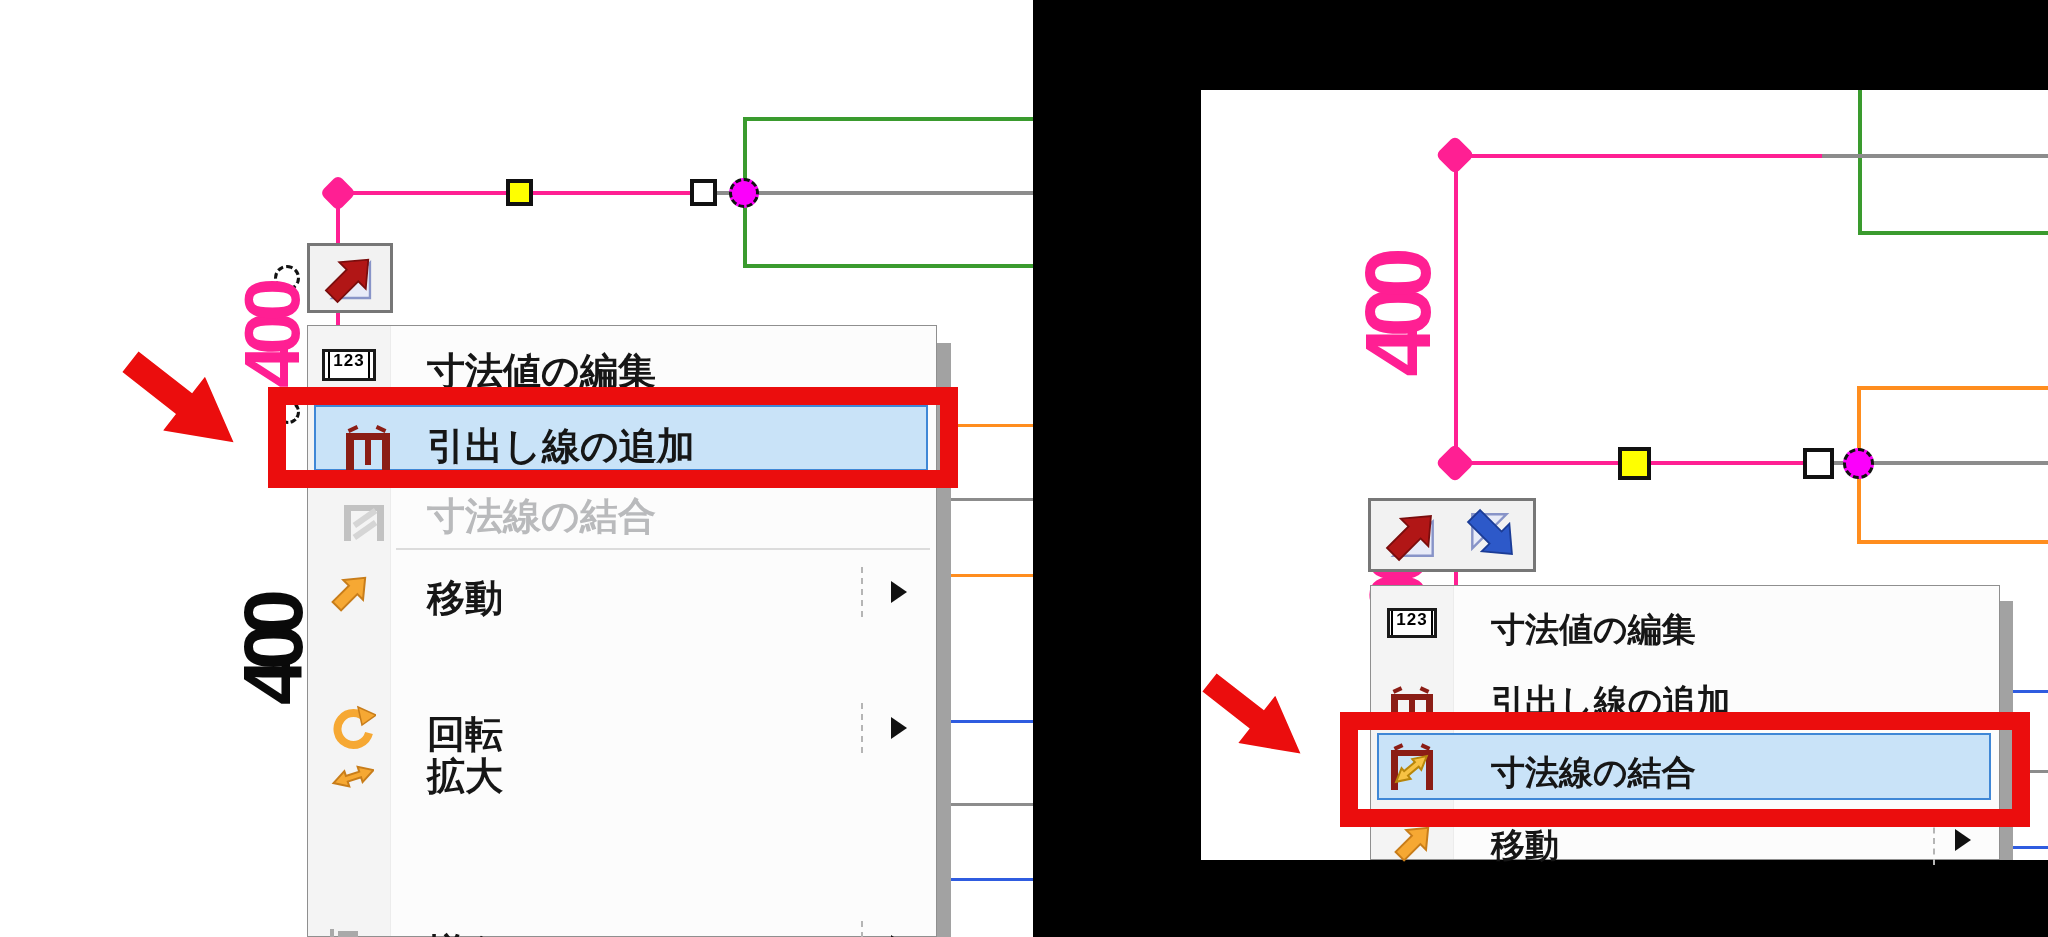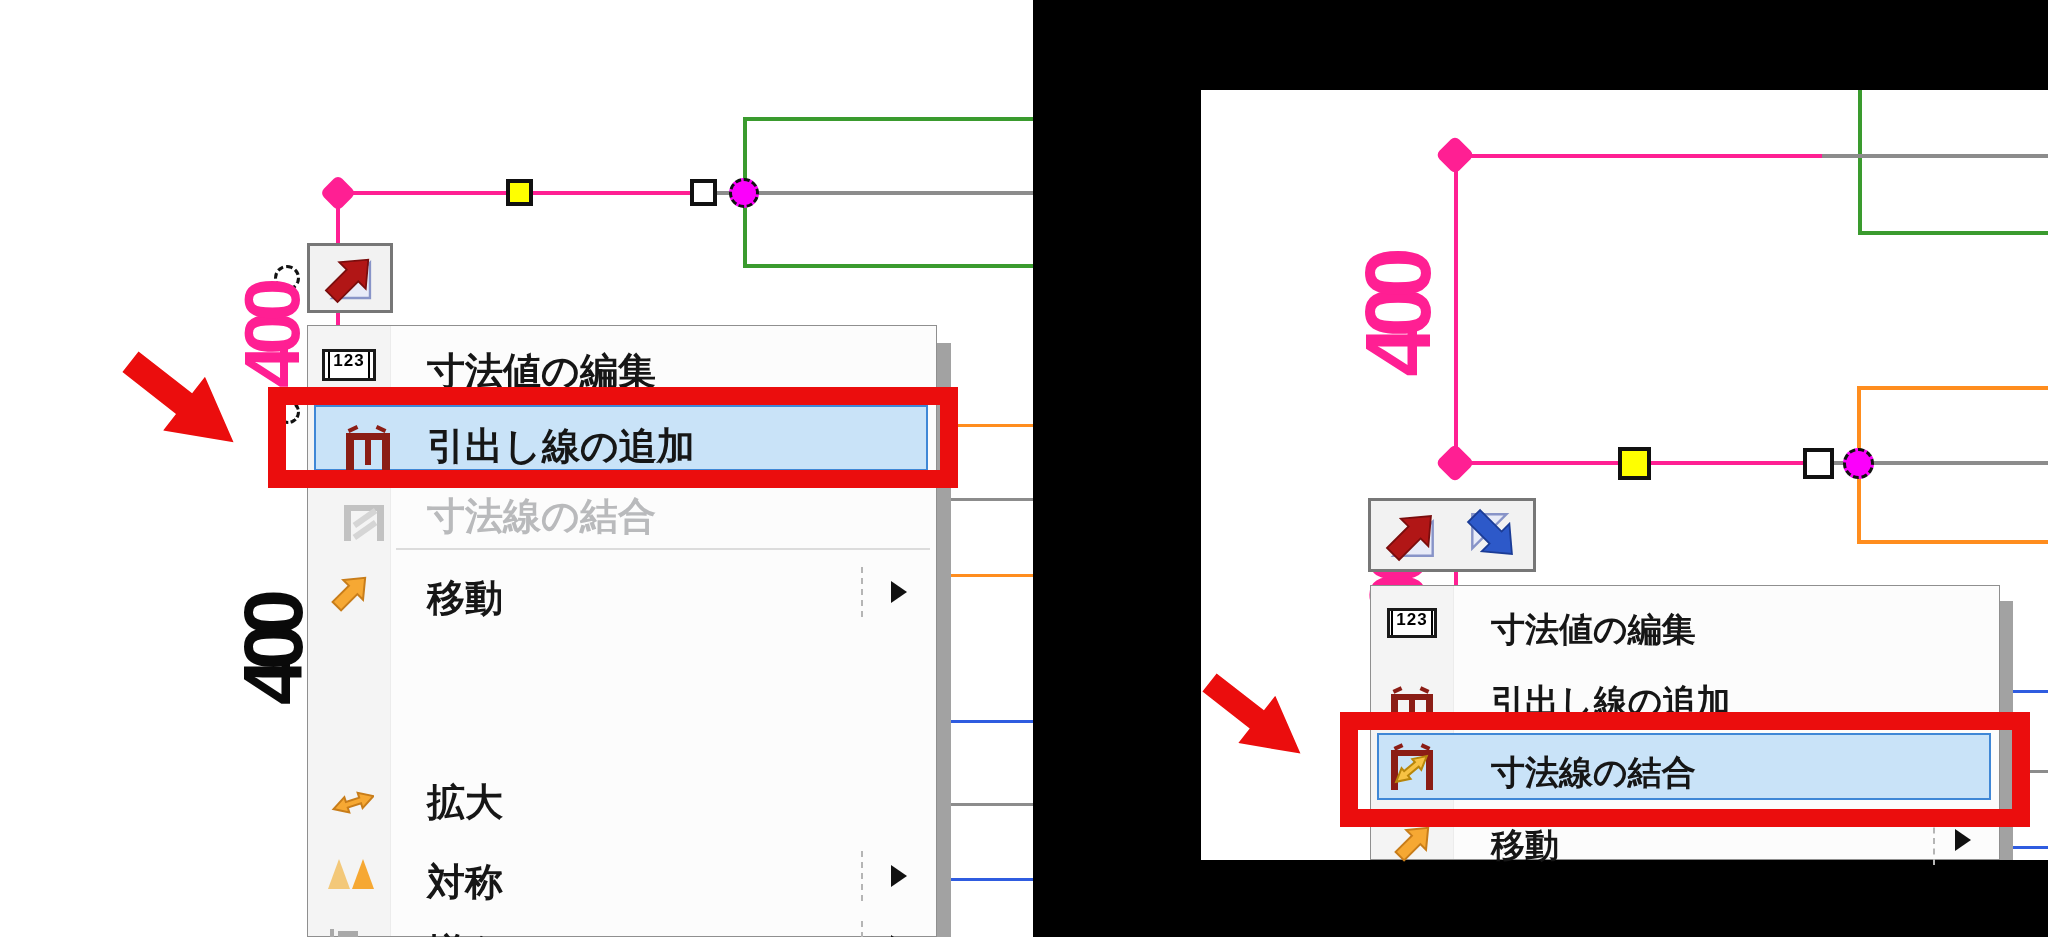--- a/index.html
+++ b/index.html
@@ -144,43 +144,43 @@
             <polygon points="3,17 26,17 26,9 43,23 26,37 26,29 3,29" fill="#f6a833" stroke="#c87d1a" stroke-width="2"></polygon>
               </g>
             </svg>
         </span>
         <span class="mtext" style="left:117px;top:14px;font-size:38px;">移動</span>
         <span class="subdash" style="left:551px;top:8px;height:50px;"></span>
         <span class="subarrow" style="left:581px;top:22px;"></span>
       </div>
 
 
-
-      <div class="mrow" style="top:437px;height:66px;">
+      <div class="mrow" style="top:369px;height:66px;">
+        <span class="micon" style="left:20px;top:10px;">
+          <svg width="46" height="46" viewBox="0 0 46 46">
+            <path d="M36 14 A 16 16 0 1 0 39 28" fill="none" stroke="#f6a833" stroke-width="8"></path>
+            <polygon points="28,2 46,10 32,20" fill="#f6a833" stroke="#c87d1a" stroke-width="1.5"></polygon>
+          </svg>
+        </span>
+        <span class="mtext" style="left:117px;top:14px;font-size:38px;">回転</span>
+        <span class="subdash" style="left:551px;top:8px;height:50px;"></span>
+        <span class="subarrow" style="left:581px;top:22px;"></span>
+      </div>
+
+      <div class="mrow" style="top:411px;height:66px;">
         <span class="micon" style="left:18px;top:12px;">
           <svg width="46" height="40" viewBox="0 0 46 40">
             <g transform="rotate(-18 23 20)">
               <polygon points="2,28 16,20 16,25 30,25 30,20 44,28 30,36 30,31 16,31 16,36" fill="#f6a833" stroke="#c87d1a" stroke-width="2"></polygon>
             </g>
           </svg>
         </span>
         <span class="mtext" style="left:117px;top:14px;font-size:38px;">拡大</span>
       </div>
 
-      <div class="mrow" style="top:517px;height:66px;">
-        <span class="micon" style="left:18px;top:16px;">
-          <span class="mirror-tris">
-            <span class="tri" style="left:0;top:0;border-bottom:30px solid #f3c879;"></span>
-            <span class="tri" style="left:24px;top:0;border-bottom:30px solid #f6a833;"></span>
-          </span>
-        </span>
-        <span class="mtext" style="left:117px;top:14px;font-size:38px;">対称</span>
-        <span class="subdash" style="left:551px;top:8px;height:50px;"></span>
-        <span class="subarrow" style="left:581px;top:22px;"></span>
-      </div>
 
       <div class="mrow" style="top:587px;height:66px;">
         <span class="micon" style="left:20px;top:16px;">
           <span class="alignbars">
             <div style="left:0;top:0;width:4px;height:30px;"></div>
             <div style="left:8px;top:2px;width:20px;height:8px;"></div>
 
           </span>
         </span>
         <span class="mtext" style="left:117px;top:14px;font-size:38px;">揃え</span>

